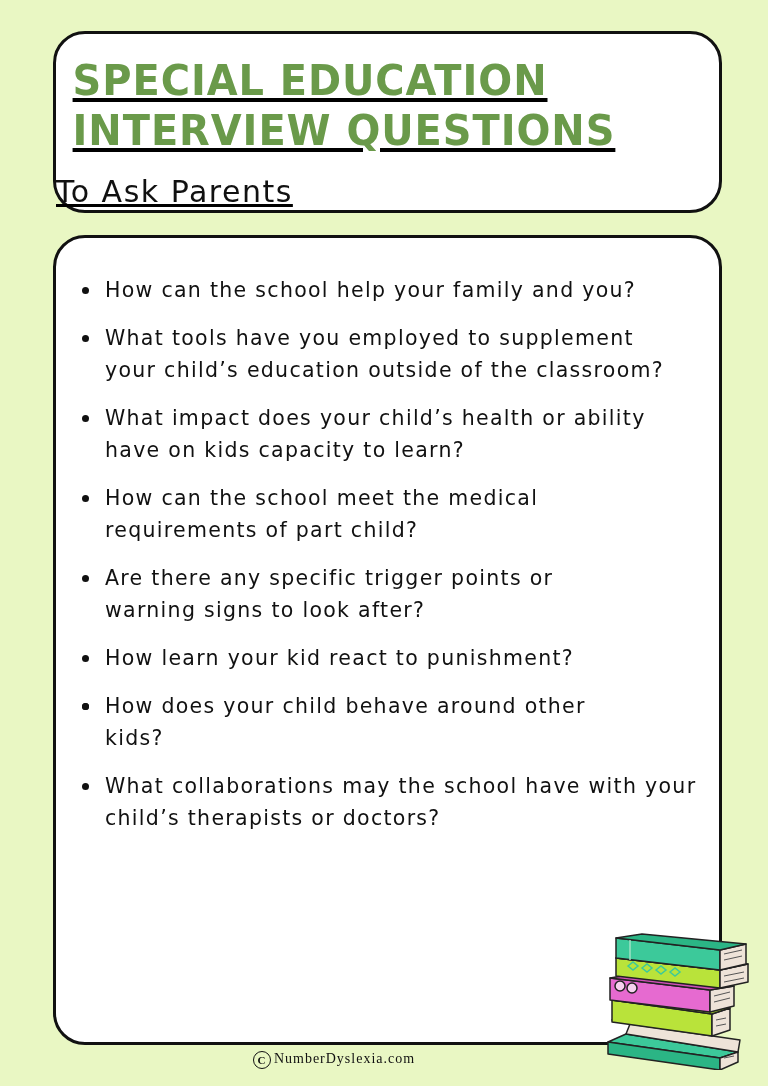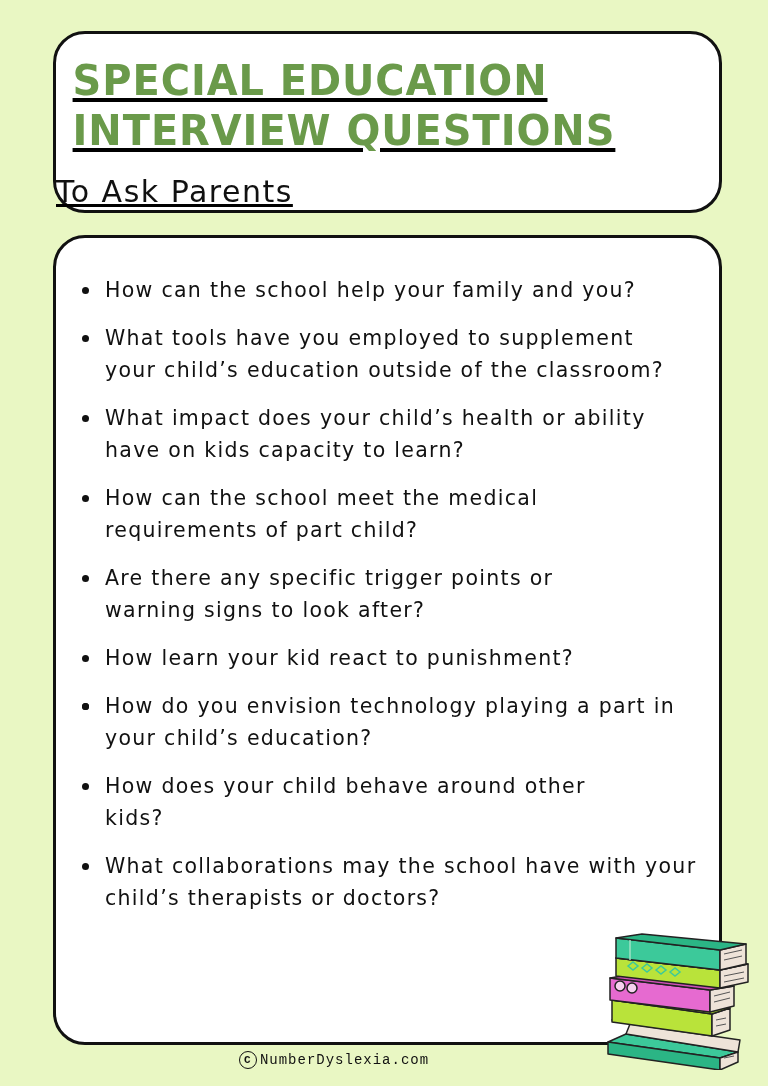--- a/index.html
+++ b/index.html
@@ -81,21 +81,21 @@
       height: 7px;
       border-radius: 50%;
       background: #111;
     }
     .footer {
       position: absolute;
       left: 0;
       top: 1051px;
       width: 668px;
       text-align: center;
-      font-family: Liberation Mono, monospace;
+      font-family: Liberation Serif, serif;
       font-size: 14px;
       letter-spacing: 1px;
       color: #111;
     }
     .footer .copy {
       display: inline-block;
       width: 16px;
       height: 16px;
       border: 1.6px solid #111;
       border-radius: 50%;
@@ -125,21 +125,20 @@
 
 <div class="list-box">
   <ul class="questions">
     <li style="margin-right:0"><span class="bullet"></span><span>How can the school help your family and you?</span></li>
     <li style="width:580px"><span class="bullet"></span><span>What tools have you employed to supplement your child’s education outside of the classroom?</span></li>
     <li><span class="bullet"></span><span>What impact does your child’s health or ability have on kids capacity to learn?</span></li>
     <li style="width:500px"><span class="bullet"></span><span>How can the school meet the medical requirements of part child?</span></li>
     <li style="width:540px"><span class="bullet"></span><span>Are there any specific trigger points or warning signs to look after?</span></li>
     <li><span class="bullet"></span><span>How learn your kid react to punishment?</span></li>
     <li style="width:590px"><span class="bullet"></span></li>
-    <li><span class="bullet"></span><span>How do you envision technology playing a part in your child’s education?</span></li>
     <li style="width:545px"><span class="bullet"></span><span>How does your child behave around other kids?</span></li>
     <li style="width:610px"><span class="bullet"></span><span>What collaborations may the school have with your child’s therapists or doctors?</span></li>
   </ul>
 </div>
 
 <svg class="books" viewBox="0 0 160 140" xmlns="http://www.w3.org/2000/svg">
 
   <g stroke="#222" stroke-width="1.5" stroke-linejoin="round">
     <path d="M8 112 L120 128 L138 122 L26 104 Z" fill="#3cc99a"></path>
     <path d="M8 112 L8 124 L120 140 L120 128 Z" fill="#2bb585"></path>

